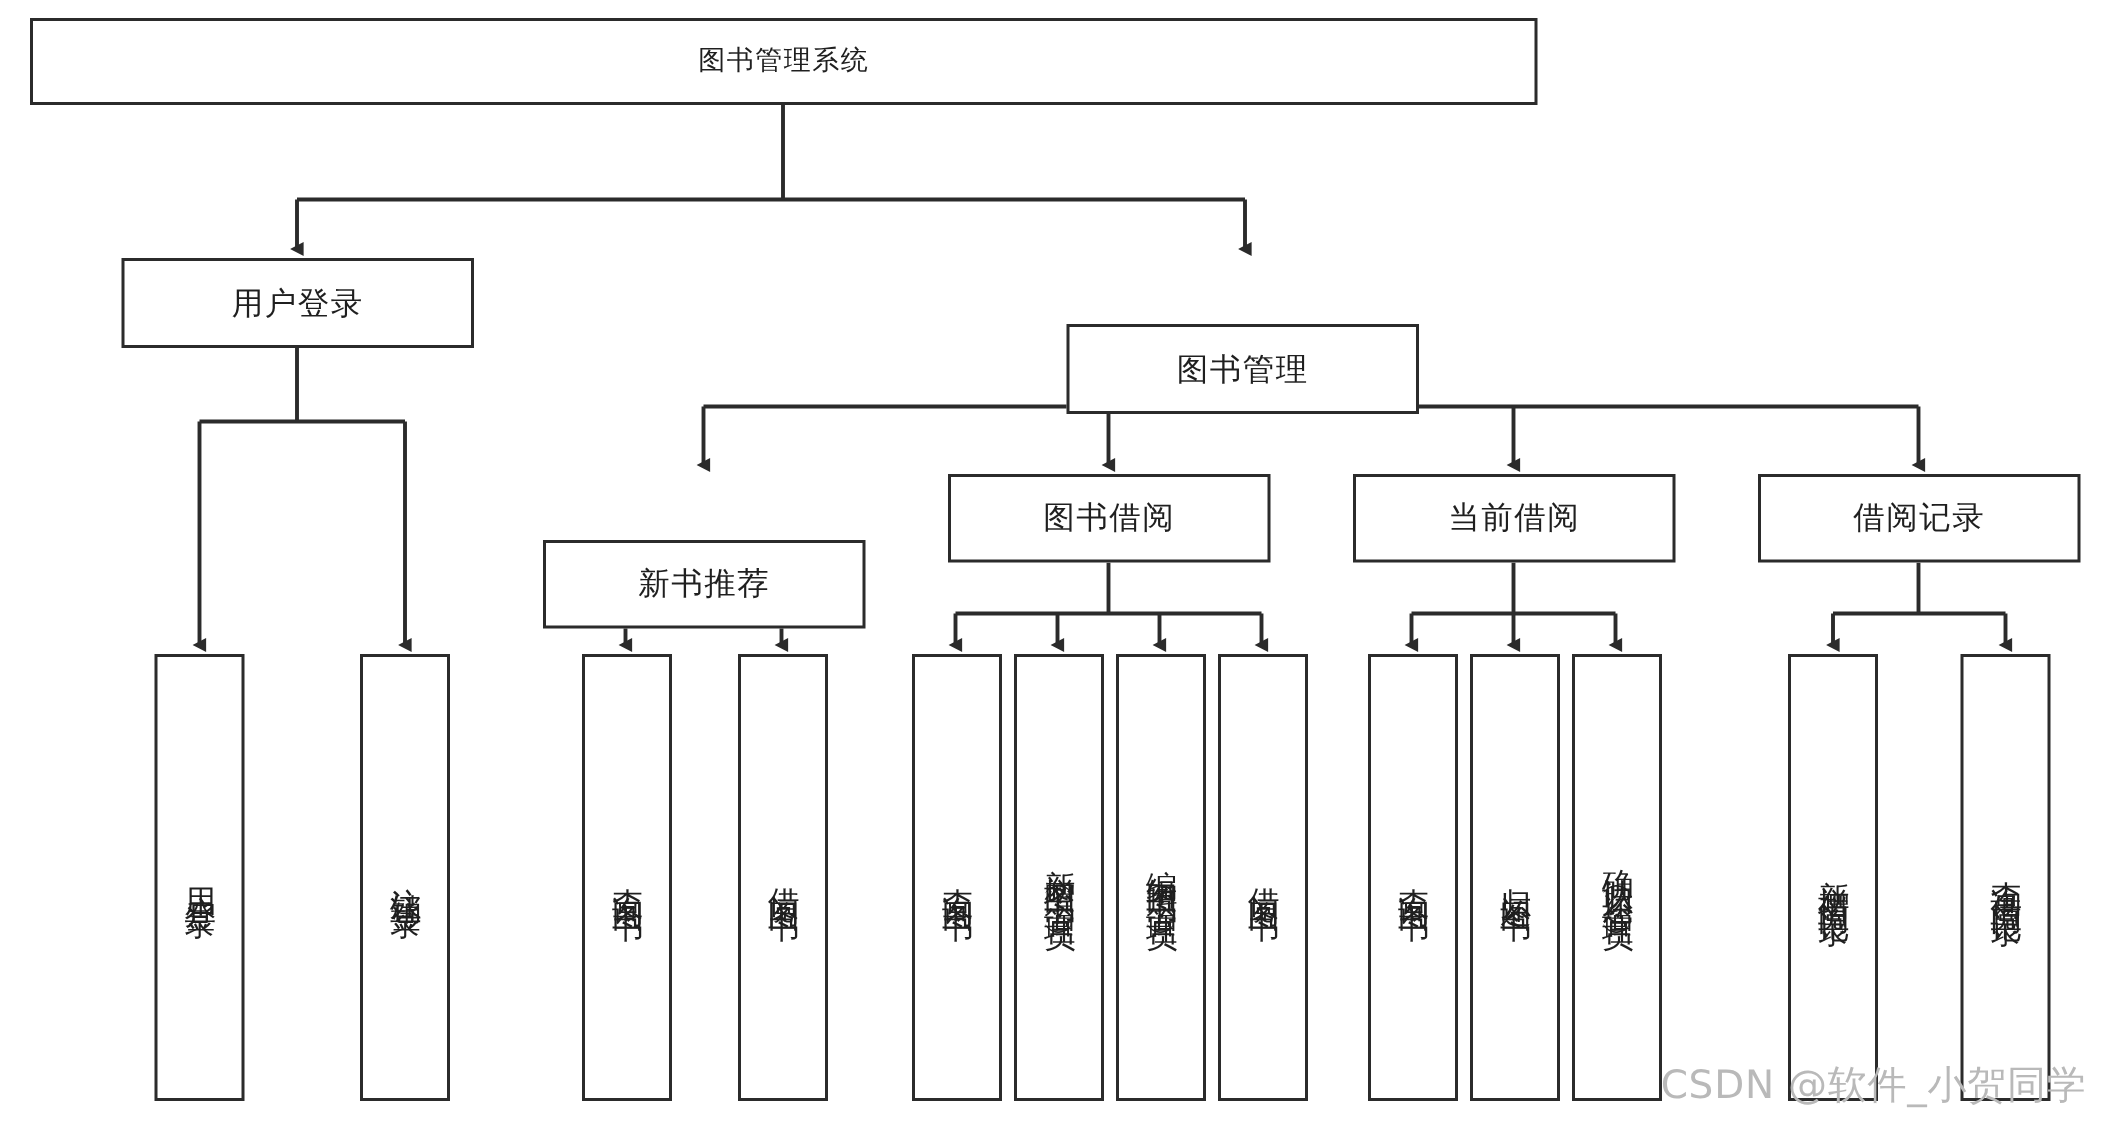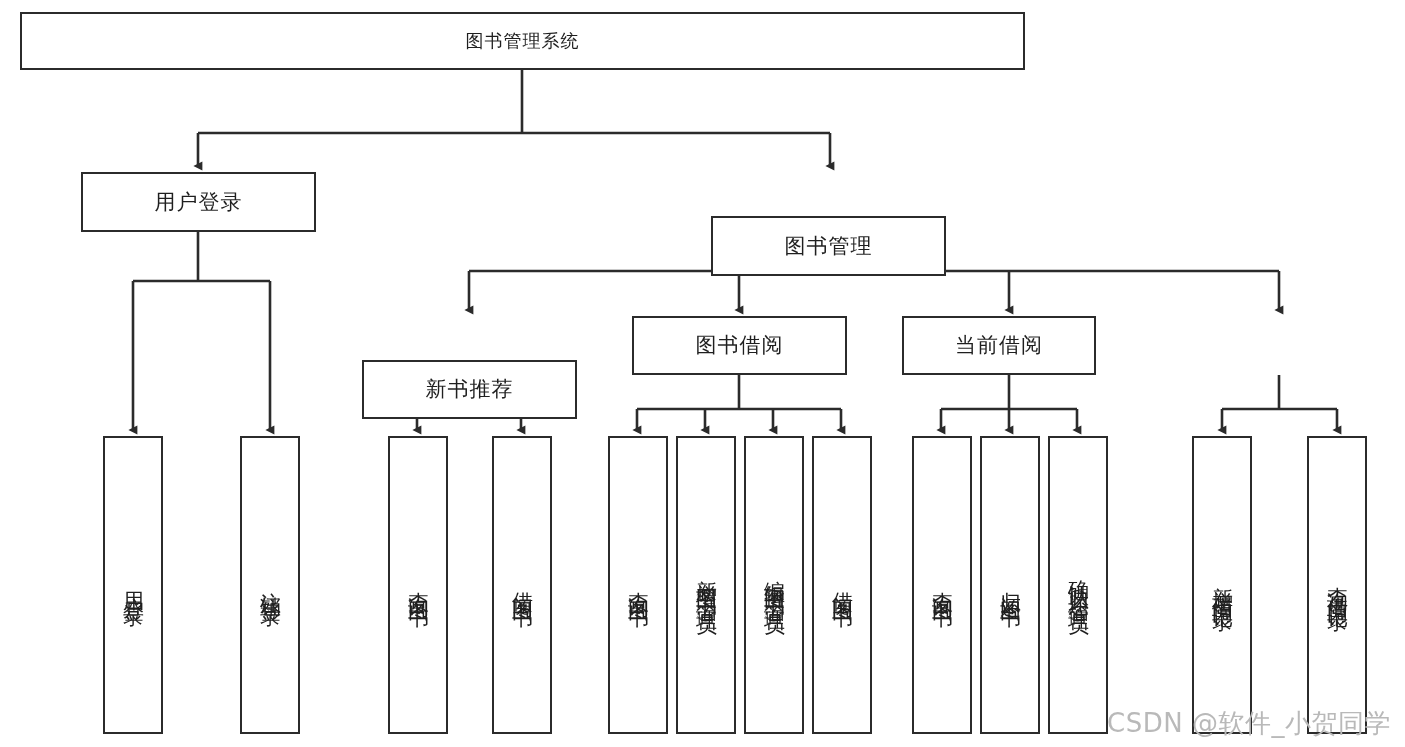--- a/index.html
+++ b/index.html
@@ -129,22 +129,25 @@
   <div class="node" style="left:711px; top:172px; width:235px; height:60px;margin-top:44px;">
     <span class="label">图书管理</span>
   </div>
 
   <div class="node" style="left:362px; top:316px; width:215px; height:59px;margin-top:44px;">
     <span class="label">新书推荐</span>
   </div>
   <div class="node" style="left:632px; top:316px; width:215px; height:59px;">
     <span class="label">图书借阅</span>
   </div>
-  <div class="node" style="left:902px; top:316px; width:194px; height:59px;">
+  <div class="node" style="left:902px; top:316px; width:215px; height:59px;">
     <span class="label">当前借阅</span>
+  </div>
+  <div class="node" style="left:1172px; top:316px; width:215px; height:59px;">
+    <span class="label">借阅记录</span>
   </div>
 
   <div class="node leaf" style="left:103px; top:436px; width:60px; height:298px;">
     <span class="label">用户登录</span>
   </div>
   <div class="node leaf" style="left:240px; top:436px; width:60px; height:298px;">
     <span class="label">注销登录</span>
   </div>
 
   <div class="node leaf" style="left:388px; top:436px; width:60px; height:298px;">

